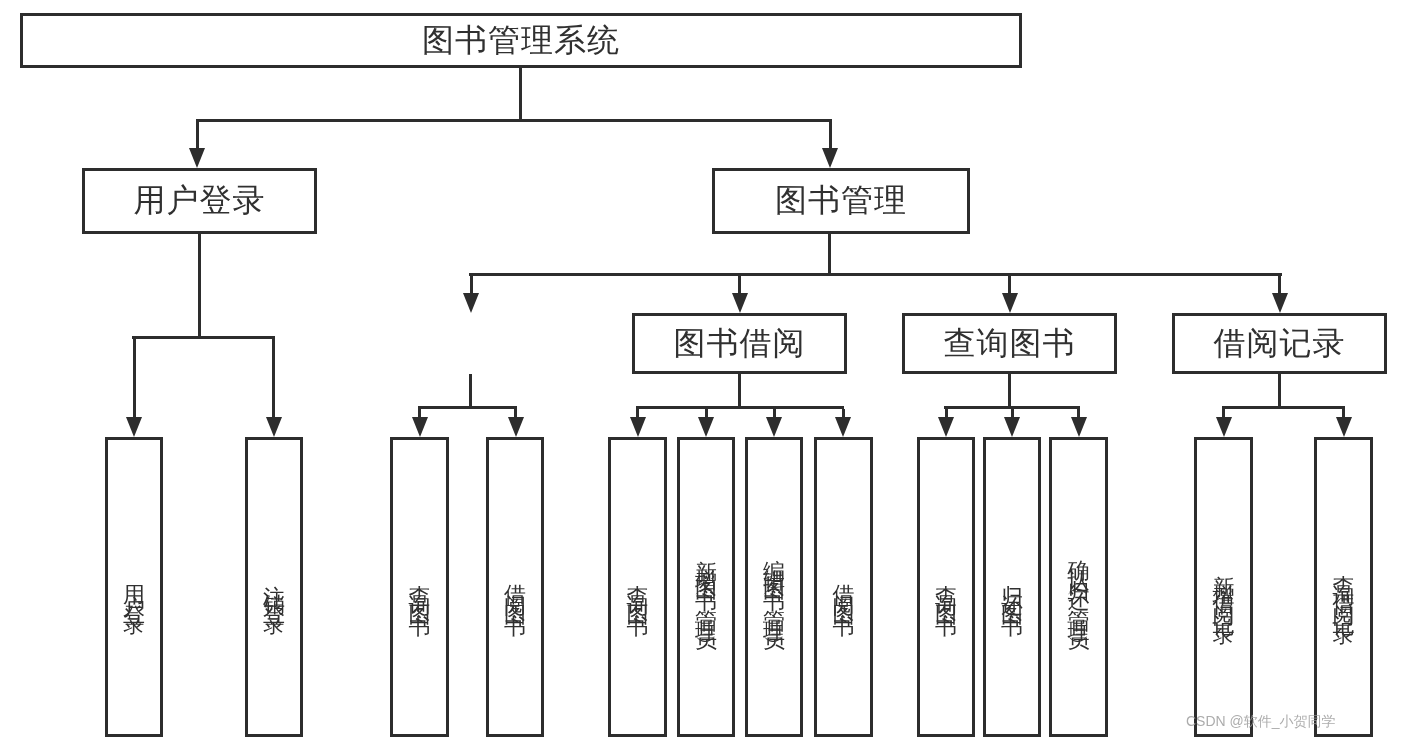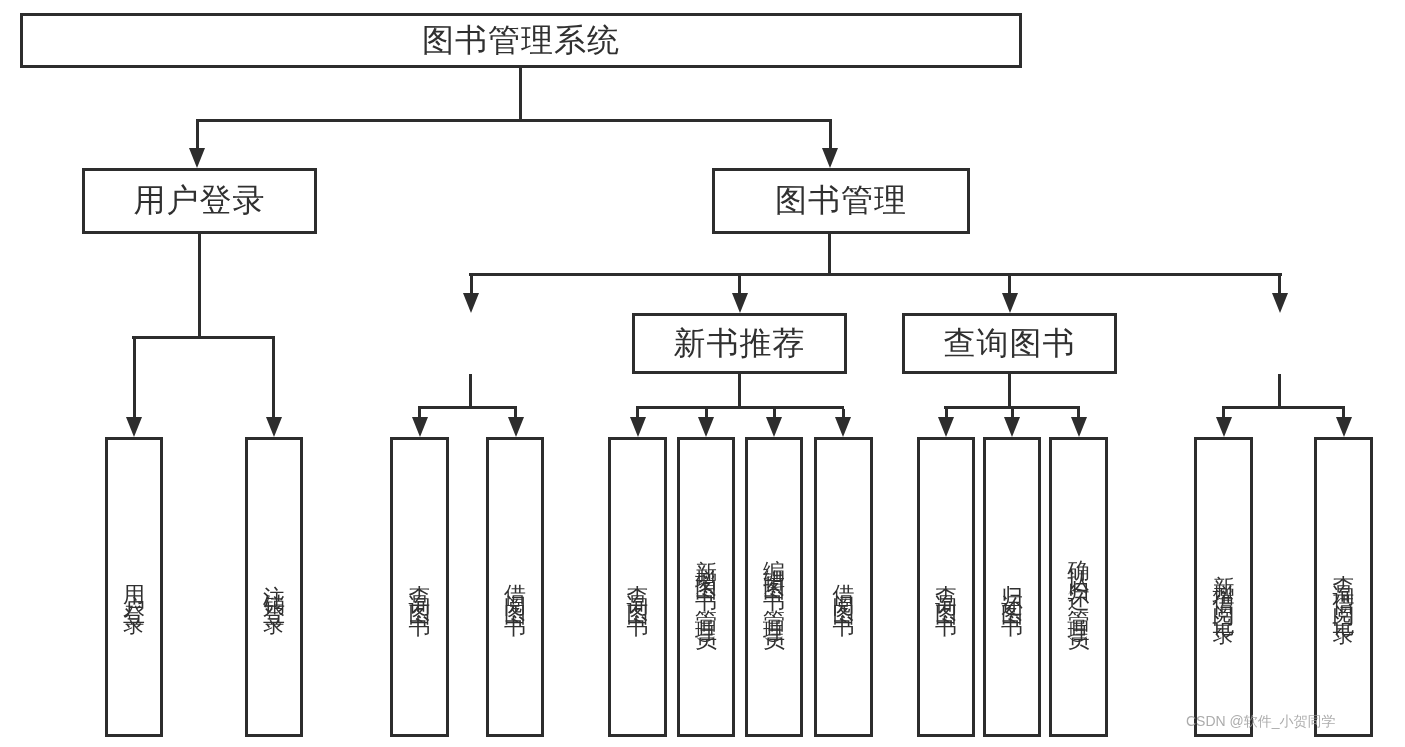--- a/index.html
+++ b/index.html
@@ -118,24 +118,27 @@
   </div>
 
   <div class="box hbox" style="left:82px;top:168px;width:235px;height:66px">
     <span>用户登录</span>
   </div>
   <div class="box hbox" style="left:712px;top:168px;width:258px;height:66px">
     <span>图书管理</span>
   </div>
 
   <div class="box hbox" style="left:632px;top:313px;width:215px;height:61px">
-    <span>新书推荐</span>
+    <span>图书借阅</span>
   </div>
   <div class="box hbox" style="left:902px;top:313px;width:215px;height:61px">
     <span>查询图书</span>
+  </div>
+  <div class="box hbox" style="left:1172px;top:313px;width:215px;height:61px">
+    <span>借阅记录</span>
   </div>
 
   <div class="box leaf" style="left:105px;top:437px;width:58px;height:300px">
     <span class="vtext">用户登录</span>
   </div>
   <div class="box leaf" style="left:245px;top:437px;width:58px;height:300px">
     <span class="vtext">注销登录</span>
   </div>
 
   <div class="box leaf" style="left:390px;top:437px;width:59px;height:300px">

